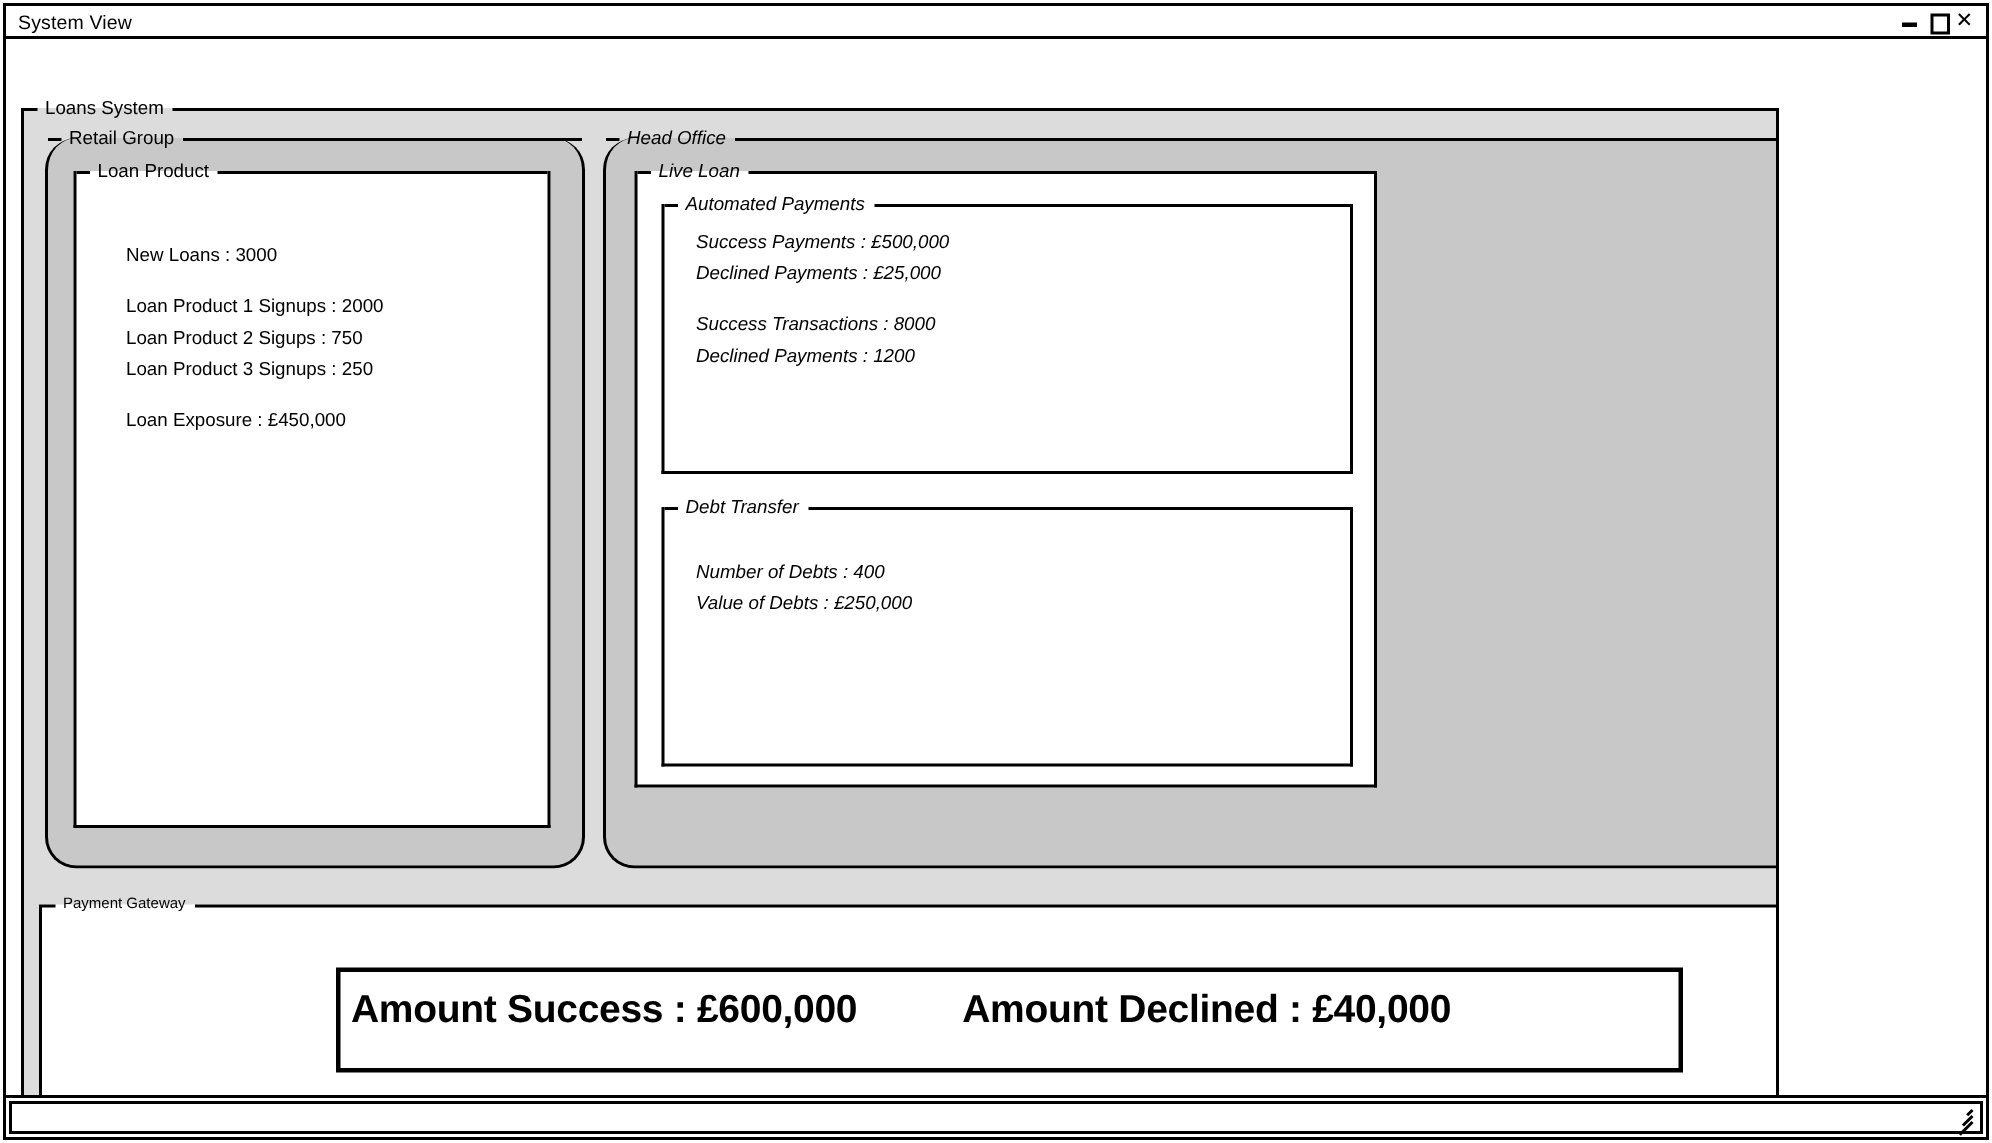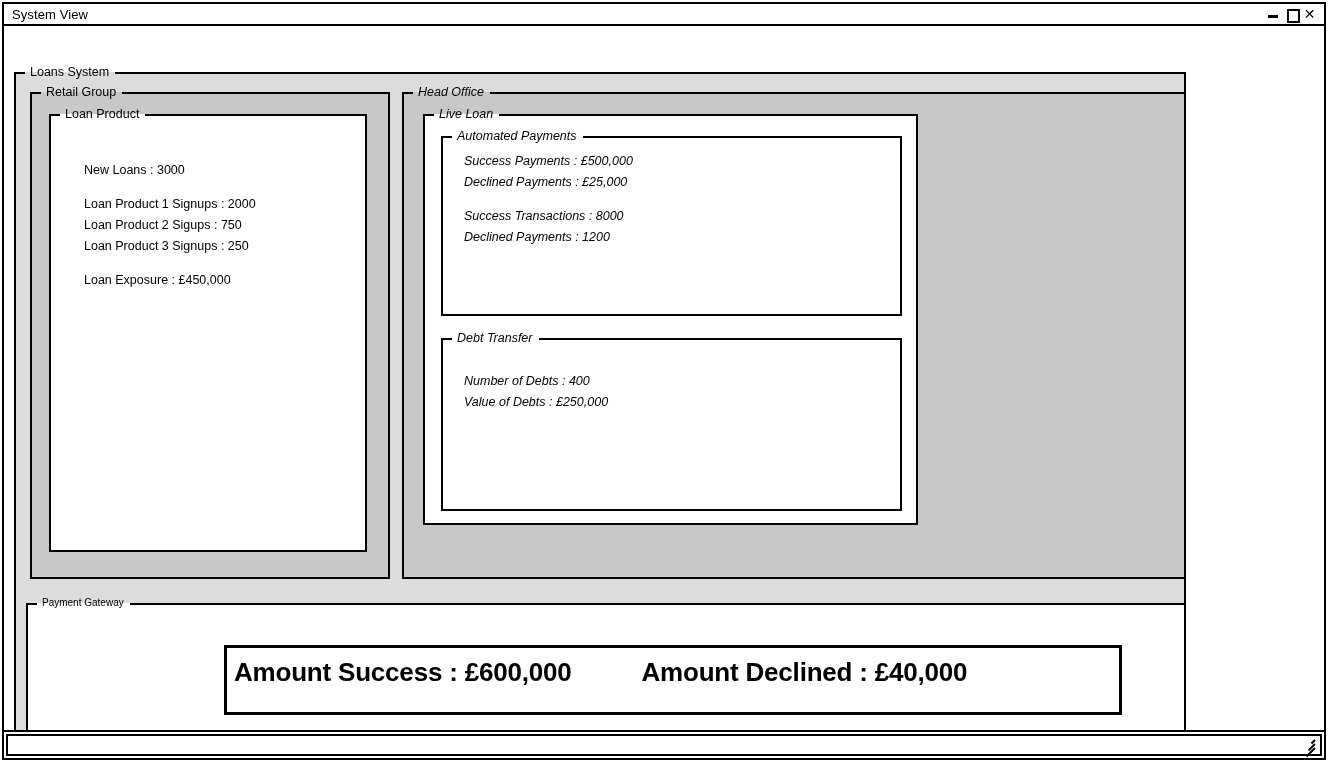--- a/index.html
+++ b/index.html
@@ -123,21 +123,21 @@
     margin-top: 1px;
   }
   .grp-body {
     position: absolute;
     left: 0; right: 0; top: 0; bottom: 0;
     overflow: hidden;
   }
 
   
   .shade-l1 { background: #dcdcdc; }
-  .shade-l2 { background: #c8c8c8; }
+  .shade-l2 { background: #c8c8c8; border-radius: 21px; }
   .shade-white { background: #ffffff; }
 
   
   #loans-system {
     left: 10px; top: 46px;
     width: 1172px; height: 672px;
   }
   #retail-group {
     left: 14px; top: 20px;
     width: 360px; height: 487px;

